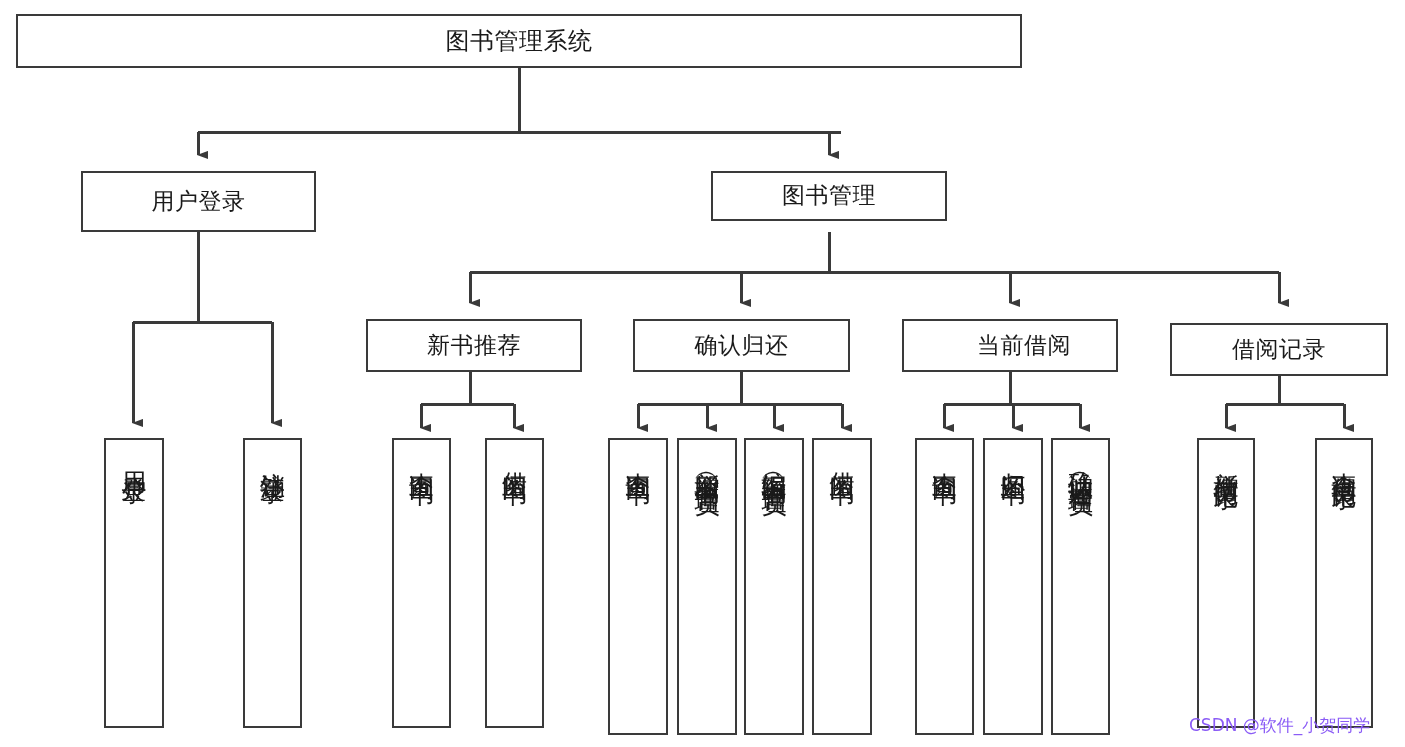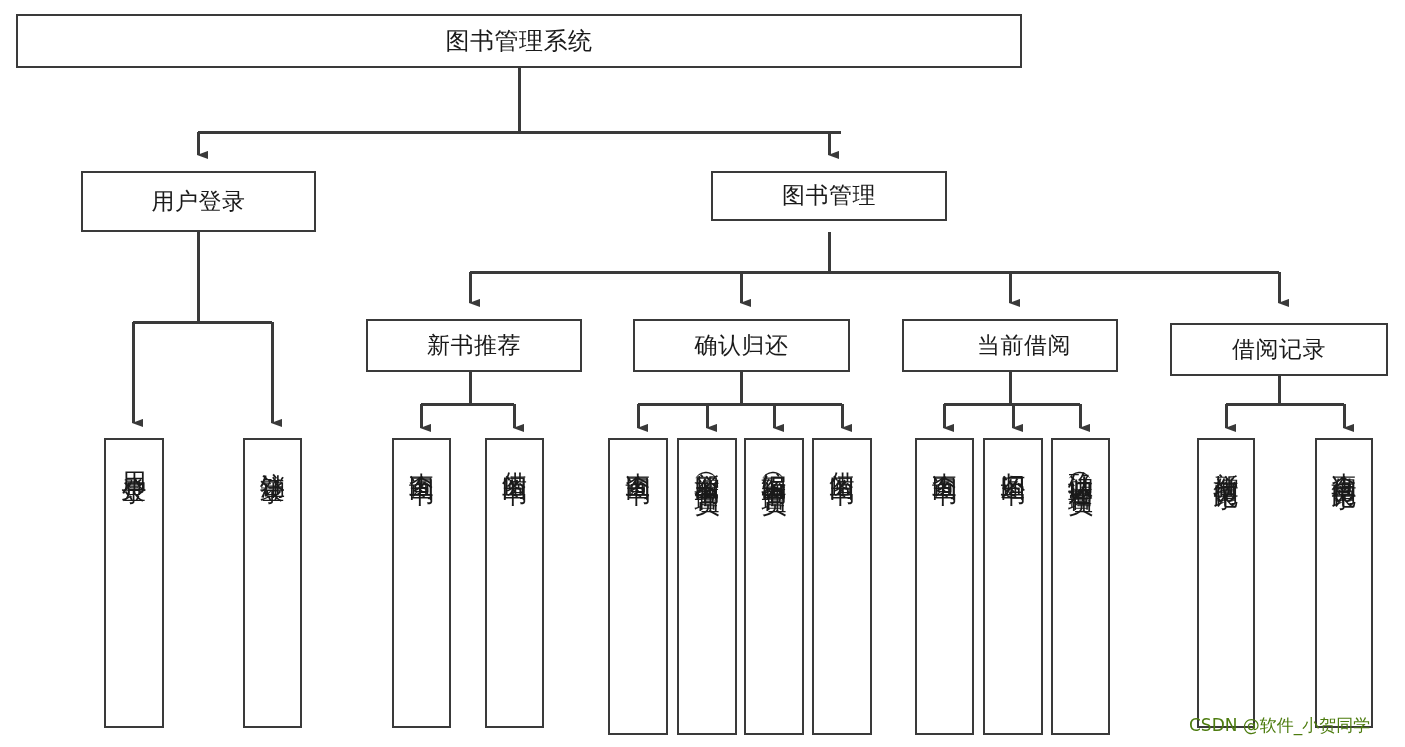--- a/index.html
+++ b/index.html
@@ -61,21 +61,21 @@
     text-orientation: upright;
     font-size: 25px;
     letter-spacing: 3px;
     line-height: 1;
   }
   .watermark {
     position: absolute;
     left: 1189px;
     top: 714px;
     font-size: 17px;
-    color: #4d7c0f;
+    color: #8b5cf6;
     white-space: nowrap;
     z-index: 5;
     font-family: "DejaVu Sans", "Liberation Sans", sans-serif;
   }
 </style>
 </head>
 <body>
 
 <div id="diagram-canvas">
 

